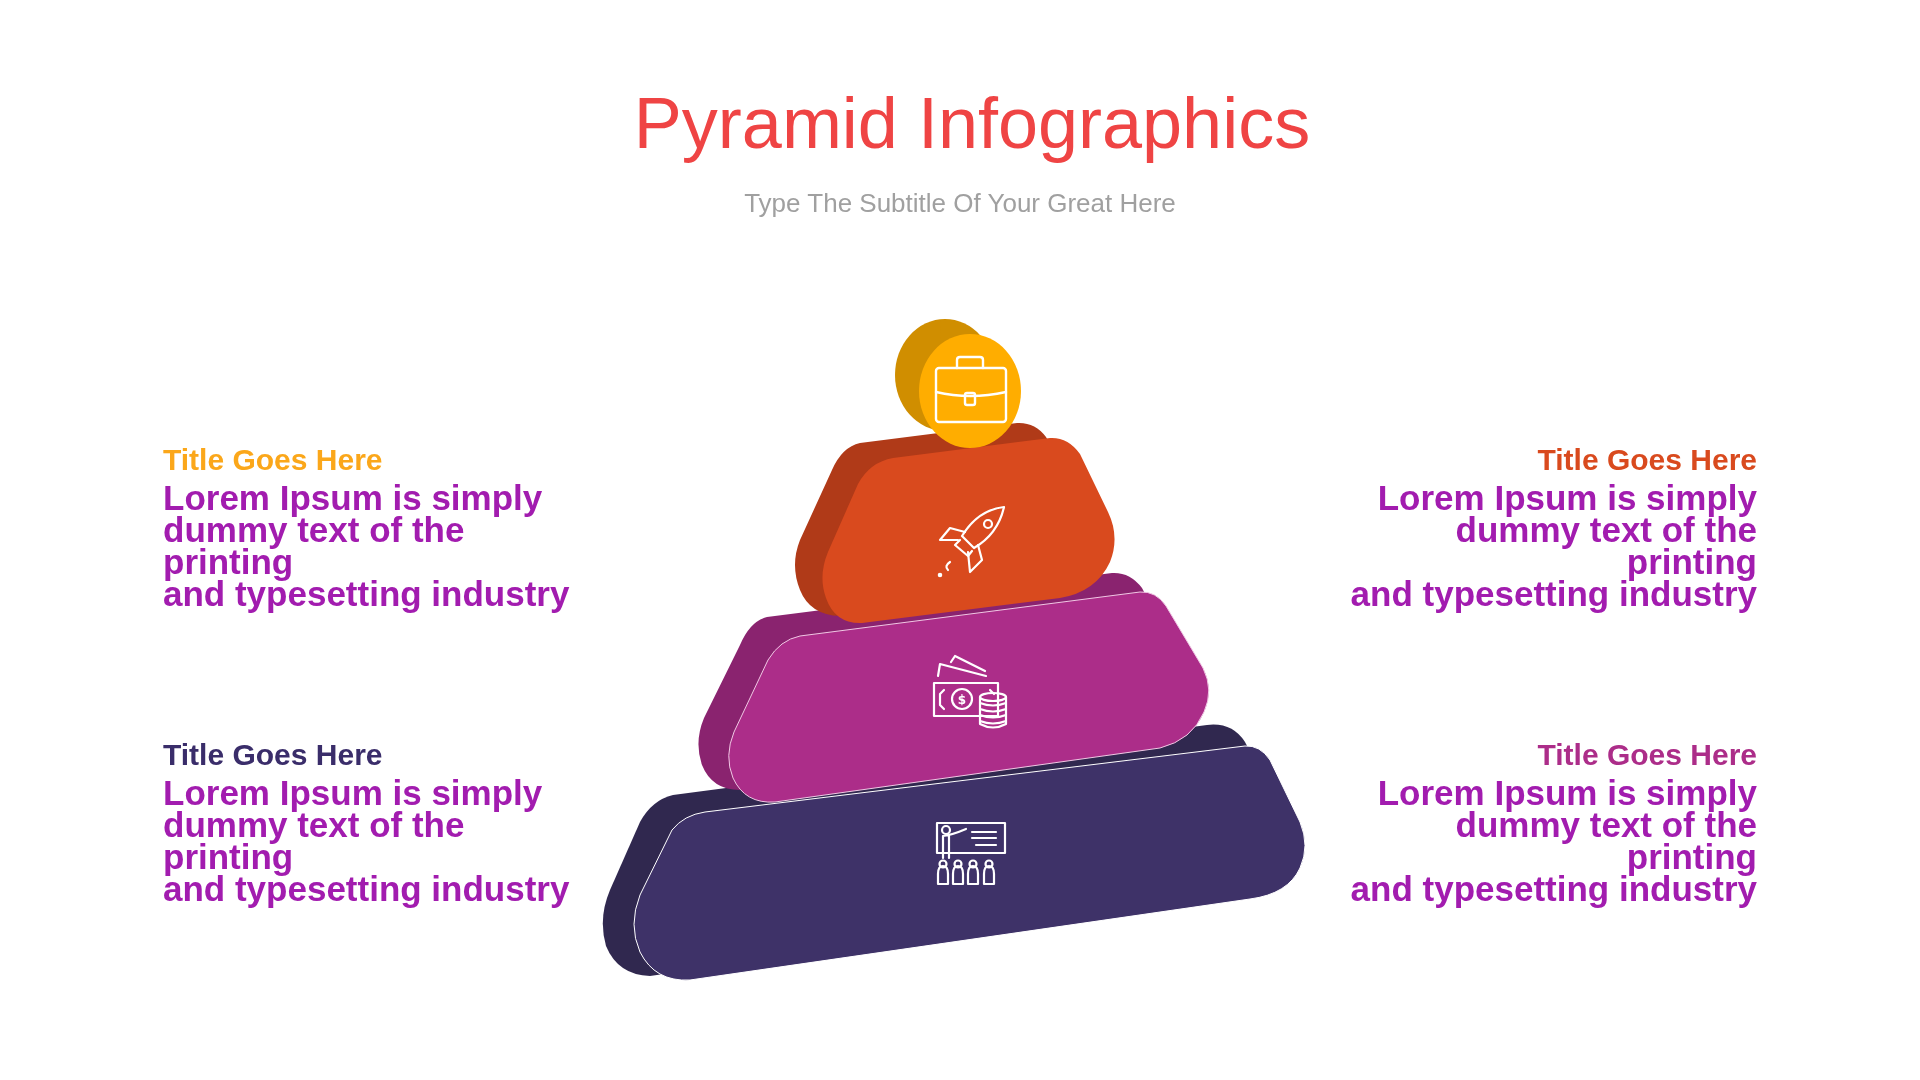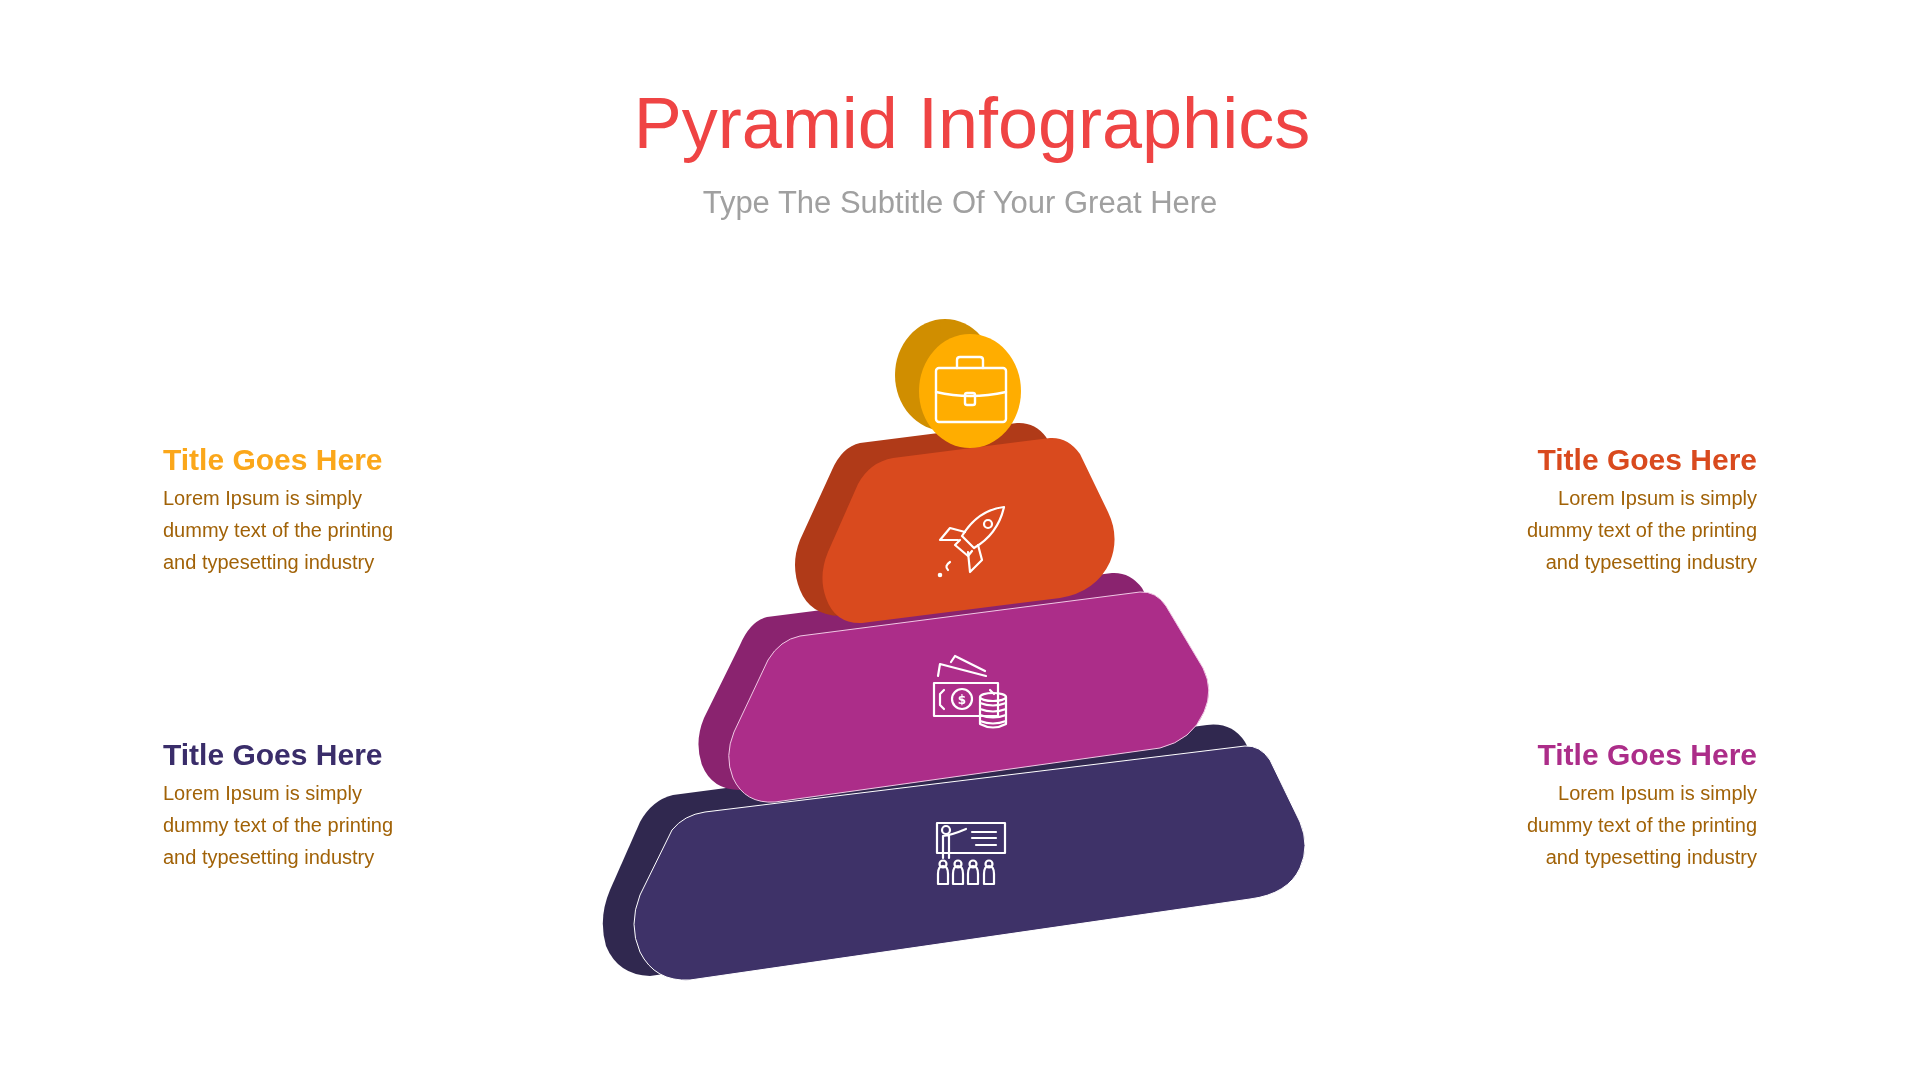--- a/index.html
+++ b/index.html
@@ -8,27 +8,27 @@
     background: #ffffff;
     font-family: "Liberation Sans", "DejaVu Sans", sans-serif;
   }
   .page-title {
     position: absolute; left: 12px; width: 1920px; top: 78px;
     text-align: center; font-size: 72px; color: #ef4444; font-weight: normal;
     letter-spacing: 0px; line-height: 90px;
   }
   .page-subtitle {
     position: absolute; left: 0; width: 1920px; top: 186px;
-    text-align: center; font-size: 31px; color: #a0a0a0; line-height: 34px;
+    text-align: center; font-size: 26px; color: #a0a0a0; line-height: 34px;
   }
   .block { position: absolute; width: 420px; }
   .block.left { left: 163px; text-align: left; }
   .block.right { left: 1337px; text-align: right; }
   .block .b-title { font-size: 30px; font-weight: bold; line-height: 36px; margin: 8px 0 4px 0; }
-  .block .b-body { font-size: 20px; color: #a16207; line-height: 32px; }
+  .block .b-body { font-size: 35px; color: #a21caf; line-height: 32px; font-weight: bold; }
   .block .b-body span { display: block; }
   #pyramid { position: absolute; left: 0; top: 0; width: 1920px; height: 1080px; }
 </style>
 </head>
 <body>
 
 <div class="page-title">Pyramid Infographics</div>
 <div class="page-subtitle">Type The Subtitle Of Your Great Here</div>
 
 <svg id="pyramid" viewBox="0 0 1920 1080" xmlns="http://www.w3.org/2000/svg">

